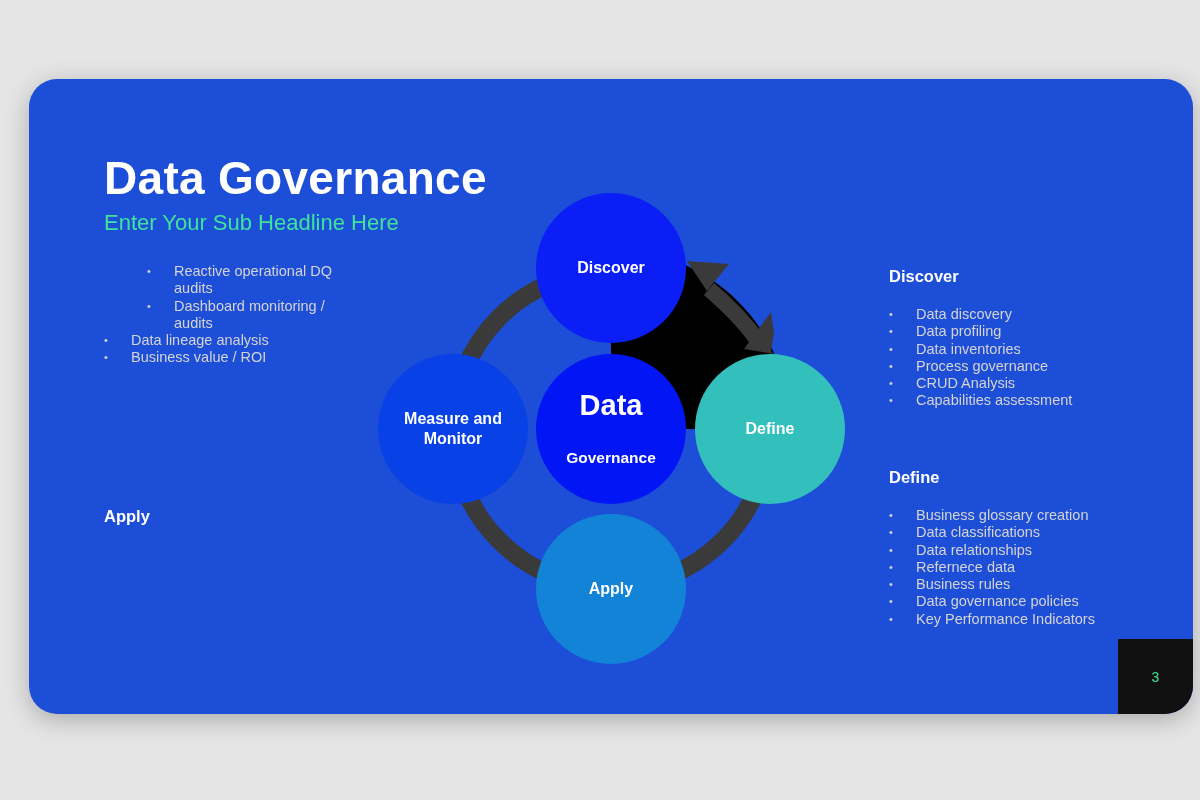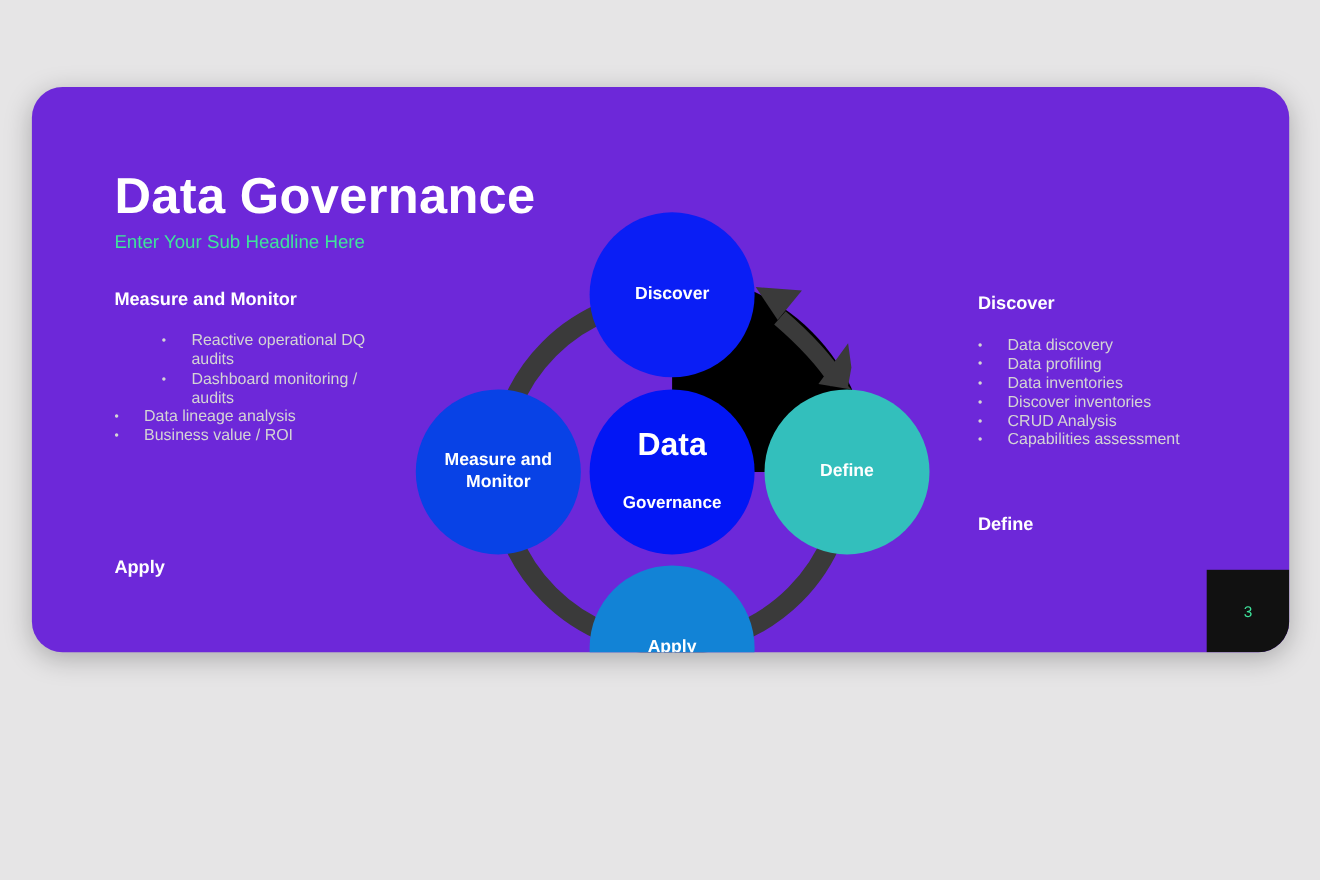--- a/index.html
+++ b/index.html
@@ -1,19 +1,19 @@
 <!DOCTYPE html>
 <html><head>
 <meta charset="utf-8">
 <style>
   html,body{margin:0;padding:0;}
   body{width:1200px;height:800px;background:#e6e5e6;position:relative;overflow:hidden;font-family:"Liberation Sans",sans-serif;}
-  .slide{position:absolute;left:29px;top:79px;width:1143px;height:514px;background:#6d28d9;border-radius:28px;overflow:hidden;box-shadow:0 6px 24px rgba(0,0,0,0.25);}
+  .slide{position:absolute;left:29px;top:79px;width:1143px;height:635px;background:#1d4ed8;border-radius:28px;overflow:hidden;box-shadow:0 6px 24px rgba(0,0,0,0.25);padding-left:21px;}
   .title{position:absolute;left:75px;top:72px;color:#fff;font-weight:bold;font-size:46px;letter-spacing:0.3px;margin:0;}
-  .subtitle{position:absolute;left:75px;top:131px;color:#3fe39b;font-size:17px;}
+  .subtitle{position:absolute;left:75px;top:131px;color:#3fe39b;font-size:22px;}
   .section{position:absolute;color:#d9d9d9;}
   .section h3{margin:0 0 20px 0;color:#fff;font-size:16.5px;font-weight:bold;}
   .section ul{list-style:none;margin:0;padding:0;}
   .section li{position:relative;padding-left:27px;font-size:14.5px;line-height:17.3px;color:#d4d4d4;}
   .section li::before{content:"•";position:absolute;left:0;top:0;font-size:11px;color:#d4d4d4;}
   .section li.sub{padding-left:70px;width:170px;}
   .section li.sub::before{left:43px;}
   .diagram{position:absolute;left:0;top:0;width:1143px;height:645px;}
   .circle{position:absolute;width:150px;height:150px;border-radius:50%;display:flex;flex-direction:column;align-items:center;justify-content:center;color:#fff;font-weight:bold;text-align:center;}
   .circle span{display:block;}
@@ -24,47 +24,55 @@
 </style>
 </head>
 <body>
 
 <div class="slide">
 
   <h1 class="title">Data Governance</h1>
   <div class="subtitle">Enter Your Sub Headline Here</div>
 
   <div class="section" style="left:75px;top:184px;">
-    <h3>Measure and Monitor</h3>
     <ul>
       <li class="sub">Reactive operational DQ audits</li>
       <li class="sub">Dashboard monitoring / audits</li>
       <li>Data lineage analysis</li>
       <li>Business value / ROI</li>
     </ul>
   </div>
 
   <div class="section" style="left:75px;top:428px;">
     <h3>Apply</h3>
   </div>
 
   <div class="section" style="left:860px;top:188px;">
     <h3>Discover</h3>
     <ul>
       <li>Data discovery</li>
       <li>Data profiling</li>
       <li>Data inventories</li>
-      <li>Discover inventories</li>
+      <li>Process governance</li>
       <li>CRUD Analysis</li>
       <li>Capabilities assessment</li>
     </ul>
   </div>
 
   <div class="section" style="left:860px;top:389px;">
     <h3>Define</h3>
+    <ul>
+      <li>Business glossary creation</li>
+      <li>Data classifications</li>
+      <li>Data relationships</li>
+      <li>Refernece data</li>
+      <li>Business rules</li>
+      <li>Data governance policies</li>
+      <li>Key Performance Indicators</li>
+    </ul>
   </div>
 
   <div class="diagram">
     <svg width="1143" height="645" style="position:absolute;left:0;top:0;">
 
       <circle cx="582" cy="350" r="158" fill="none" stroke="#3a3a3a" stroke-width="18"></circle>
 
       <path d="M 582 170 A 180 180 0 0 1 762 350 L 582 350 Z" fill="#000"></path>
 
       <g fill="#3a3a3a">

